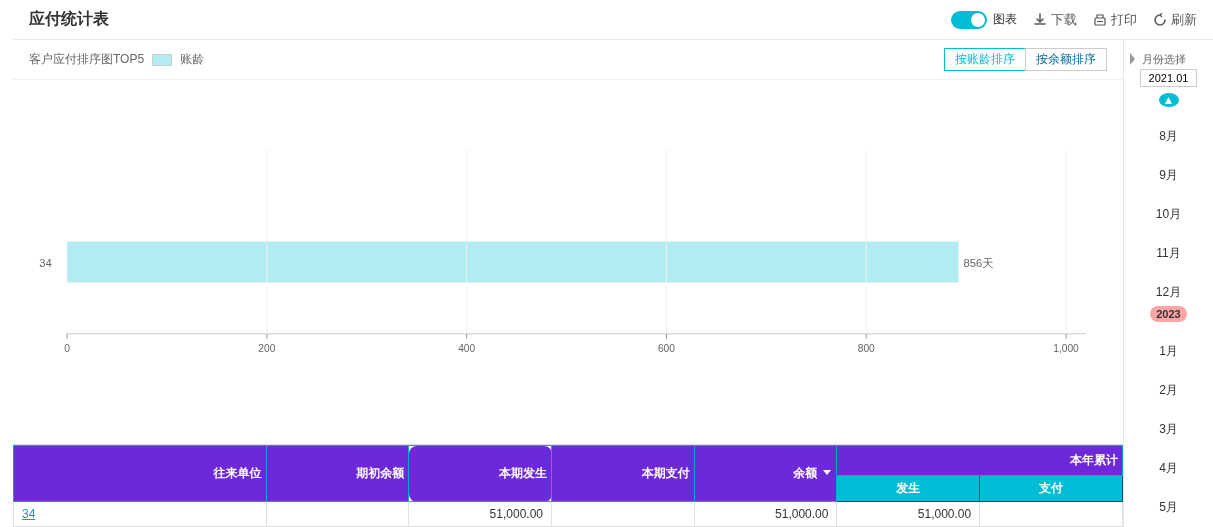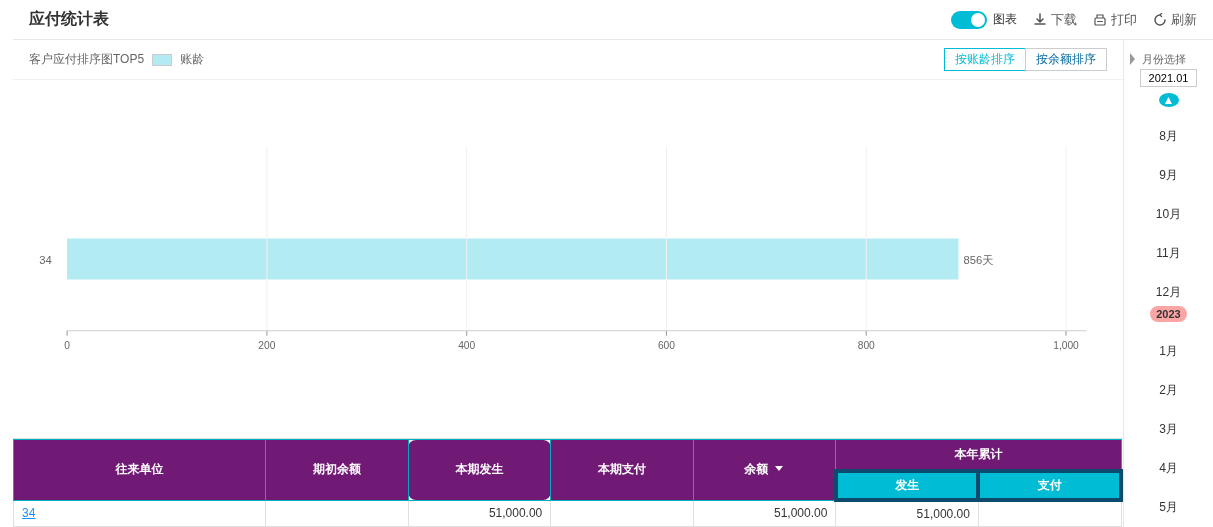--- a/index.html
+++ b/index.html
@@ -31,22 +31,22 @@
     .sort-btn:first-child { border-right: none; }
     .sort-btn.active { color: #00bcd4; border-color: #00bcd4; }
     
     
     .chart-area { flex: 1; position: relative; padding: 10px 16px 10px 8px; }
     
     
     .table-section { border-top: 1px solid #e0e0e0; }
     .table-wrapper { overflow-x: auto; }
     table { width: 100%; border-collapse: collapse; }
-    .table-header-row-1 th { background: #701a75; color: #fff; text-align: center; padding: 6px 4px; font-size: 12px; border: 1px solid #00acc1; }
-    .table-header-row-2 th { background: #00bcd4; color: #fff; text-align: center; padding: 4px; font-size: 12px; border: 4px solid #0c4a6e; }
+    .table-header-row-1 th { background: #6d28d9; color: #fff; text-align: right; padding: 6px 4px; font-size: 12px; border: 1px solid #00acc1; }
+    .table-header-row-2 th { background: #00bcd4; color: #fff; text-align: center; padding: 4px; font-size: 12px; border: 1px solid #0c4a6e; }
     .table-data-row td { padding: 5px 8px; font-size: 12px; border: 1px solid #e0e0e0; text-align: right; }
     .table-data-row td:first-child { text-align: left; color: #1890ff; text-decoration: underline; cursor: pointer; }
     
     
     .sidebar { width: 90px; background: #fff; border-left: 1px solid #e8e8e8; display: flex; flex-direction: column; align-items: center; padding: 4px 0; overflow-y: auto; }
     .sidebar-title { font-size: 11px; color: #666; padding: 4px 0 2px 0; text-align: left; width: 100%; }
     .sidebar-year-input { width: 57px; border: 1px solid #ccc; padding: 2px 4px; font-size: 11px; text-align: center; margin-bottom: 4px; }
     .sidebar-nav-btn { width: 20px; height: 20px; background: #00bcd4; border-radius: 50%; display: flex; align-items: center; justify-content: center; cursor: pointer; color: #fff; font-size: 12px; margin: 2px 0; }
     .sidebar-month { font-size: 12px; color: #333; padding: 3px 8px; cursor: pointer; width: 100%; text-align: center; margin-top: 16px; }
     .sidebar-year-label { background: #fca5a5; color: #333; font-size: 11px; font-weight: bold; padding: 2px 6px; margin: 2px 0; border-radius: 8px; cursor: pointer; }

